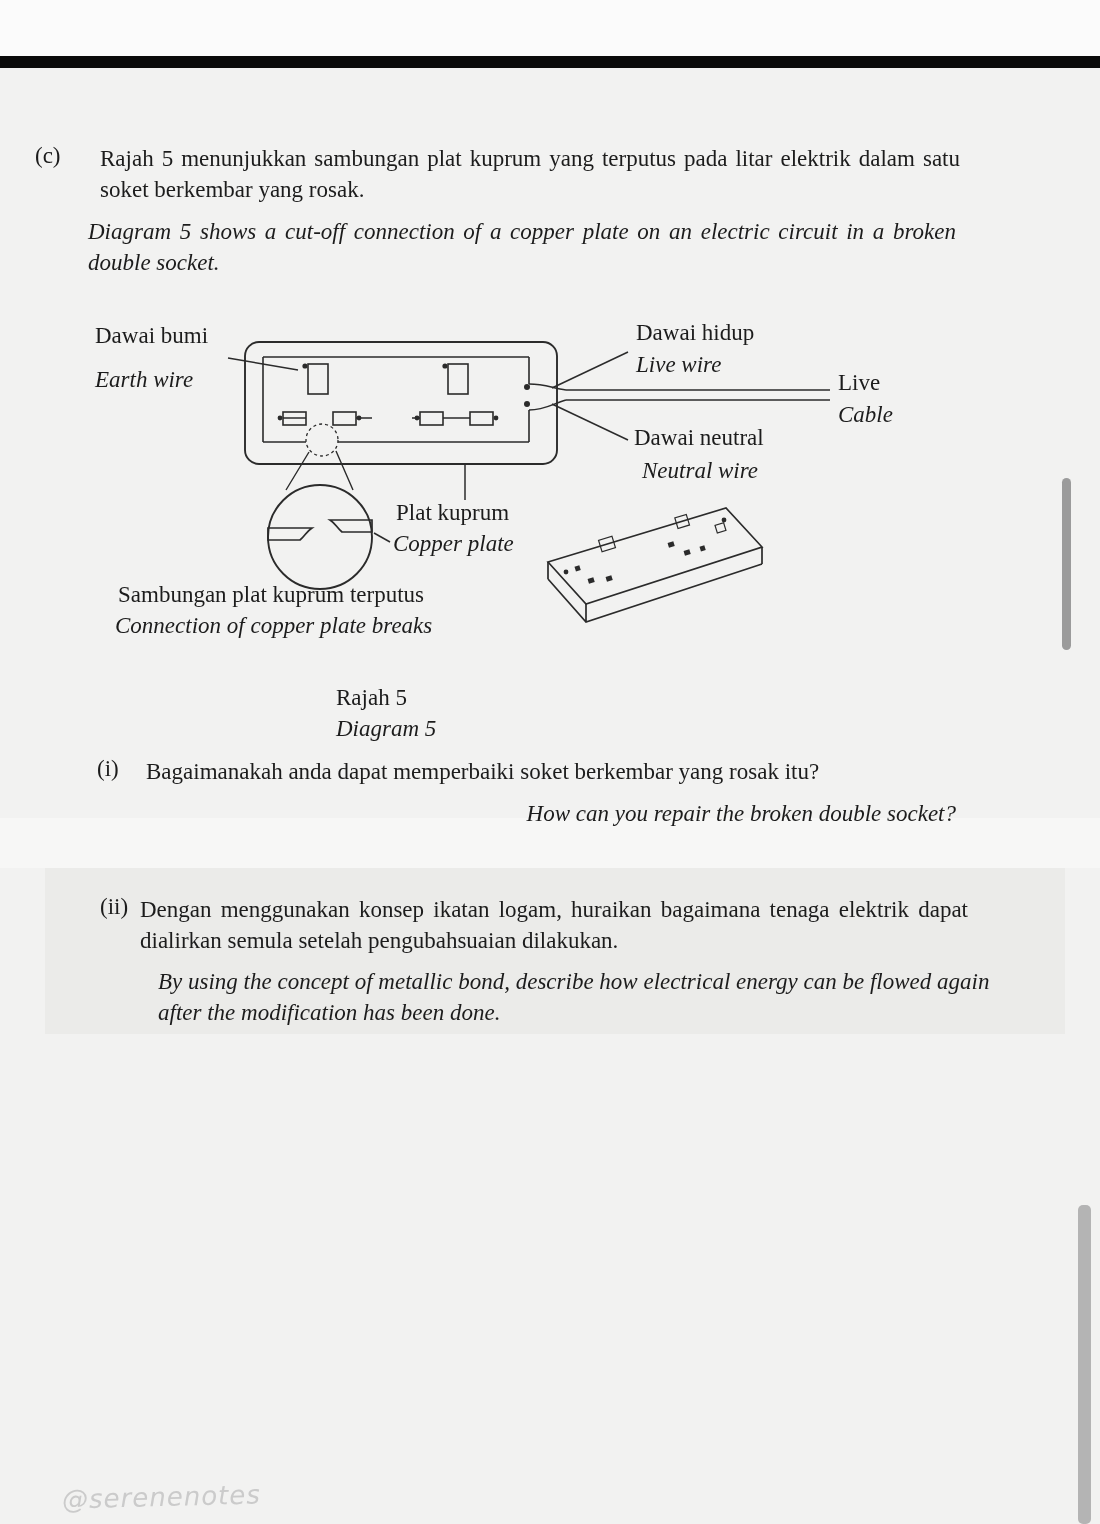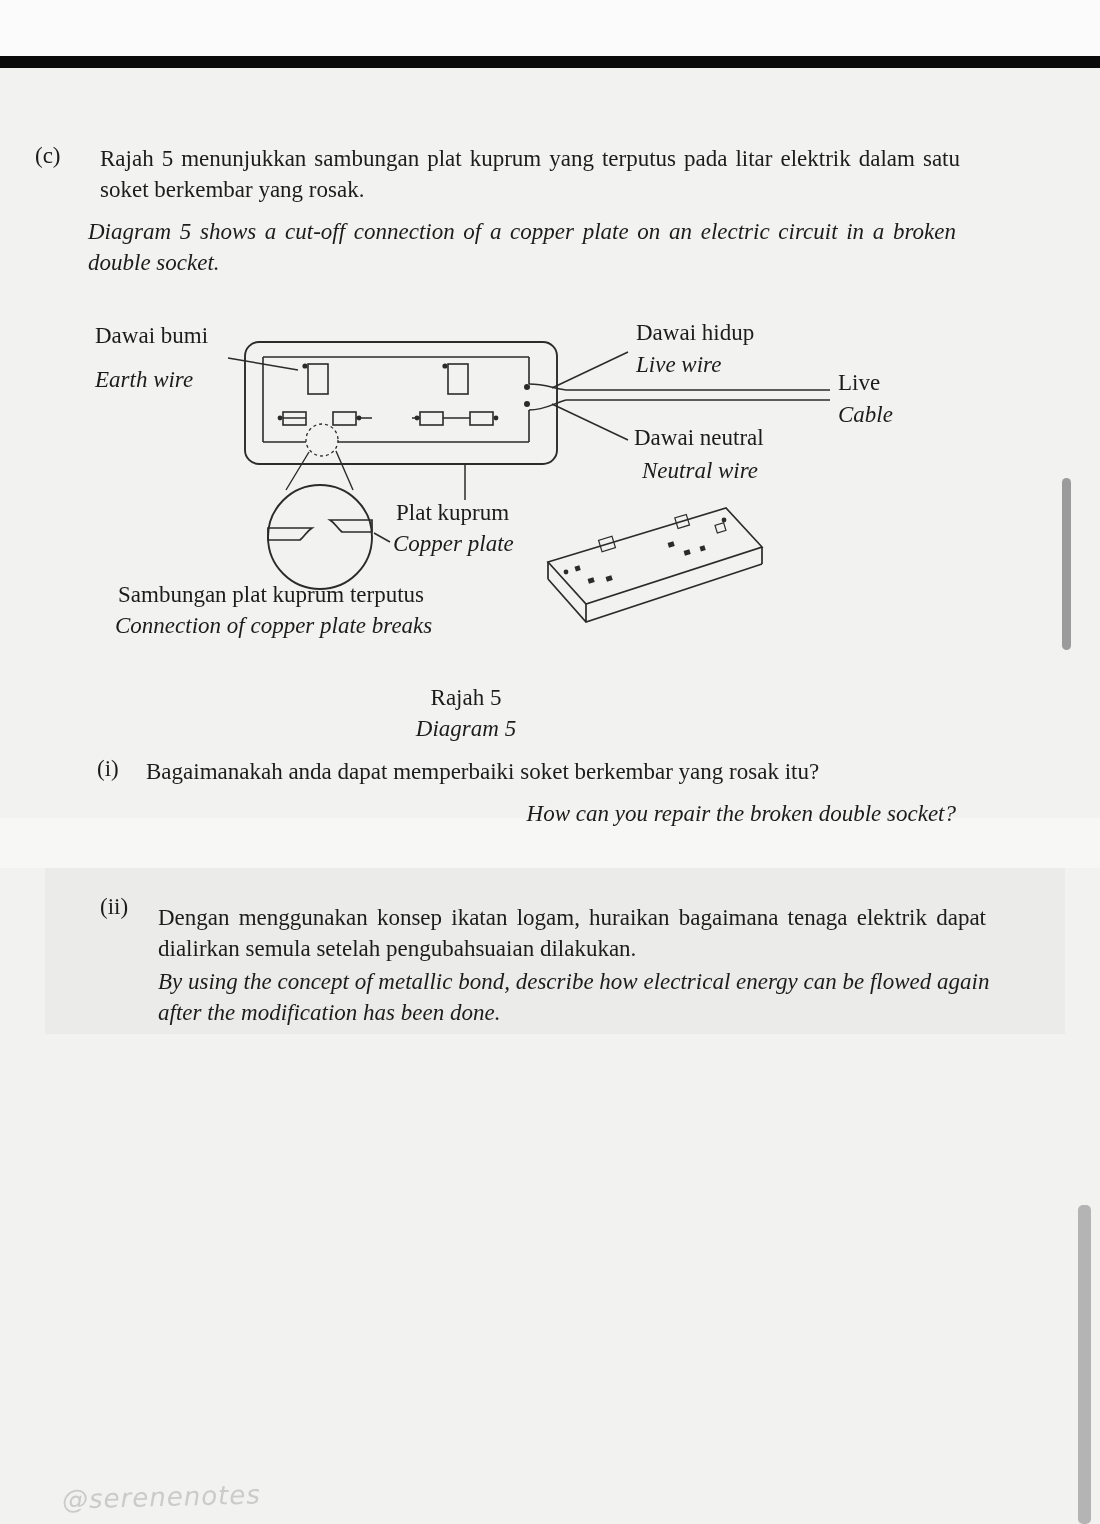--- a/index.html
+++ b/index.html
@@ -8,21 +8,21 @@
   .abs{position:absolute;}
   .top-strip{top:0;left:0;width:1100px;height:56px;background:#fbfbfb;}
   .black-bar{top:56px;left:0;width:1100px;height:12px;background:#0b0b0b;}
   .stitch-band{top:818px;left:0;width:1100px;height:50px;background:#f7f7f6;}
   .qii-panel{top:868px;left:45px;width:1020px;height:166px;background:#ebebe9;}
   .txt{font-size:23px;line-height:31px;}
   .it{font-style:italic;}
   .just{text-align:justify;}
   .label-col{font-size:23px;}
   .diag-label{font-size:23px;line-height:30px;white-space:nowrap;}
-  .caption{width:260px;text-align:center;font-size:23px;line-height:30px;}
+  .caption{width:260px;text-align:left;font-size:23px;line-height:30px;}
   .scroll-thumb{background:#9b9b9b;border-radius:5px;}
   .scroll-thumb.lower{background:#b4b4b4;}
   .watermark{font-size:26px;color:#cbcbcb;font-style:italic;letter-spacing:1px;
              font-family:"DejaVu Sans", sans-serif;transform:rotate(-1.5deg);}
   svg{display:block;}
 </style>
 </head>
 <body>
 
 <div class="abs top-strip"></div>
@@ -125,19 +125,19 @@
 <div class="abs diag-label it" style="left:115px;top:611px;">Connection of copper plate breaks</div>
 
 <div class="abs caption" style="left:336px;top:683px;">Rajah 5</div>
 <div class="abs caption it" style="left:336px;top:714px;">Diagram 5</div>
 
 <div class="abs label-col" style="left:97px;top:756px;">(i)</div>
 <div class="abs txt" style="left:146px;top:756px;width:810px;">Bagaimanakah anda dapat memperbaiki soket berkembar yang rosak itu?</div>
 <div class="abs txt it" style="left:146px;top:798px;width:810px;text-align:right;">How can you repair the broken double socket?</div>
 
 <div class="abs label-col" style="left:100px;top:894px;">(ii)</div>
-<div class="abs txt just" style="left:158px;top:894px;width:828px;margin-top:8px;">Dengan menggunakan konsep ikatan logam, huraikan bagaimana tenaga elektrik dapat dialirkan semula setelah pengubahsuaian dilakukan.</div>
+<div class="abs txt just" style="left:140px;top:894px;width:828px;">Dengan menggunakan konsep ikatan logam, huraikan bagaimana tenaga elektrik dapat dialirkan semula setelah pengubahsuaian dilakukan.</div>
 <div class="abs txt it" style="left:158px;top:966px;width:832px;">By using the concept of metallic bond, describe how electrical energy can be flowed again after the modification has been done.</div>
 
 <div class="abs scroll-thumb" style="left:1062px;top:478px;width:9px;height:172px;"></div>
 <div class="abs scroll-thumb lower" style="left:1078px;top:1205px;width:13px;height:319px;"></div>
 
 <div class="abs watermark" style="left:62px;top:1482px;">@serenenotes</div>
 
 </body></html>

